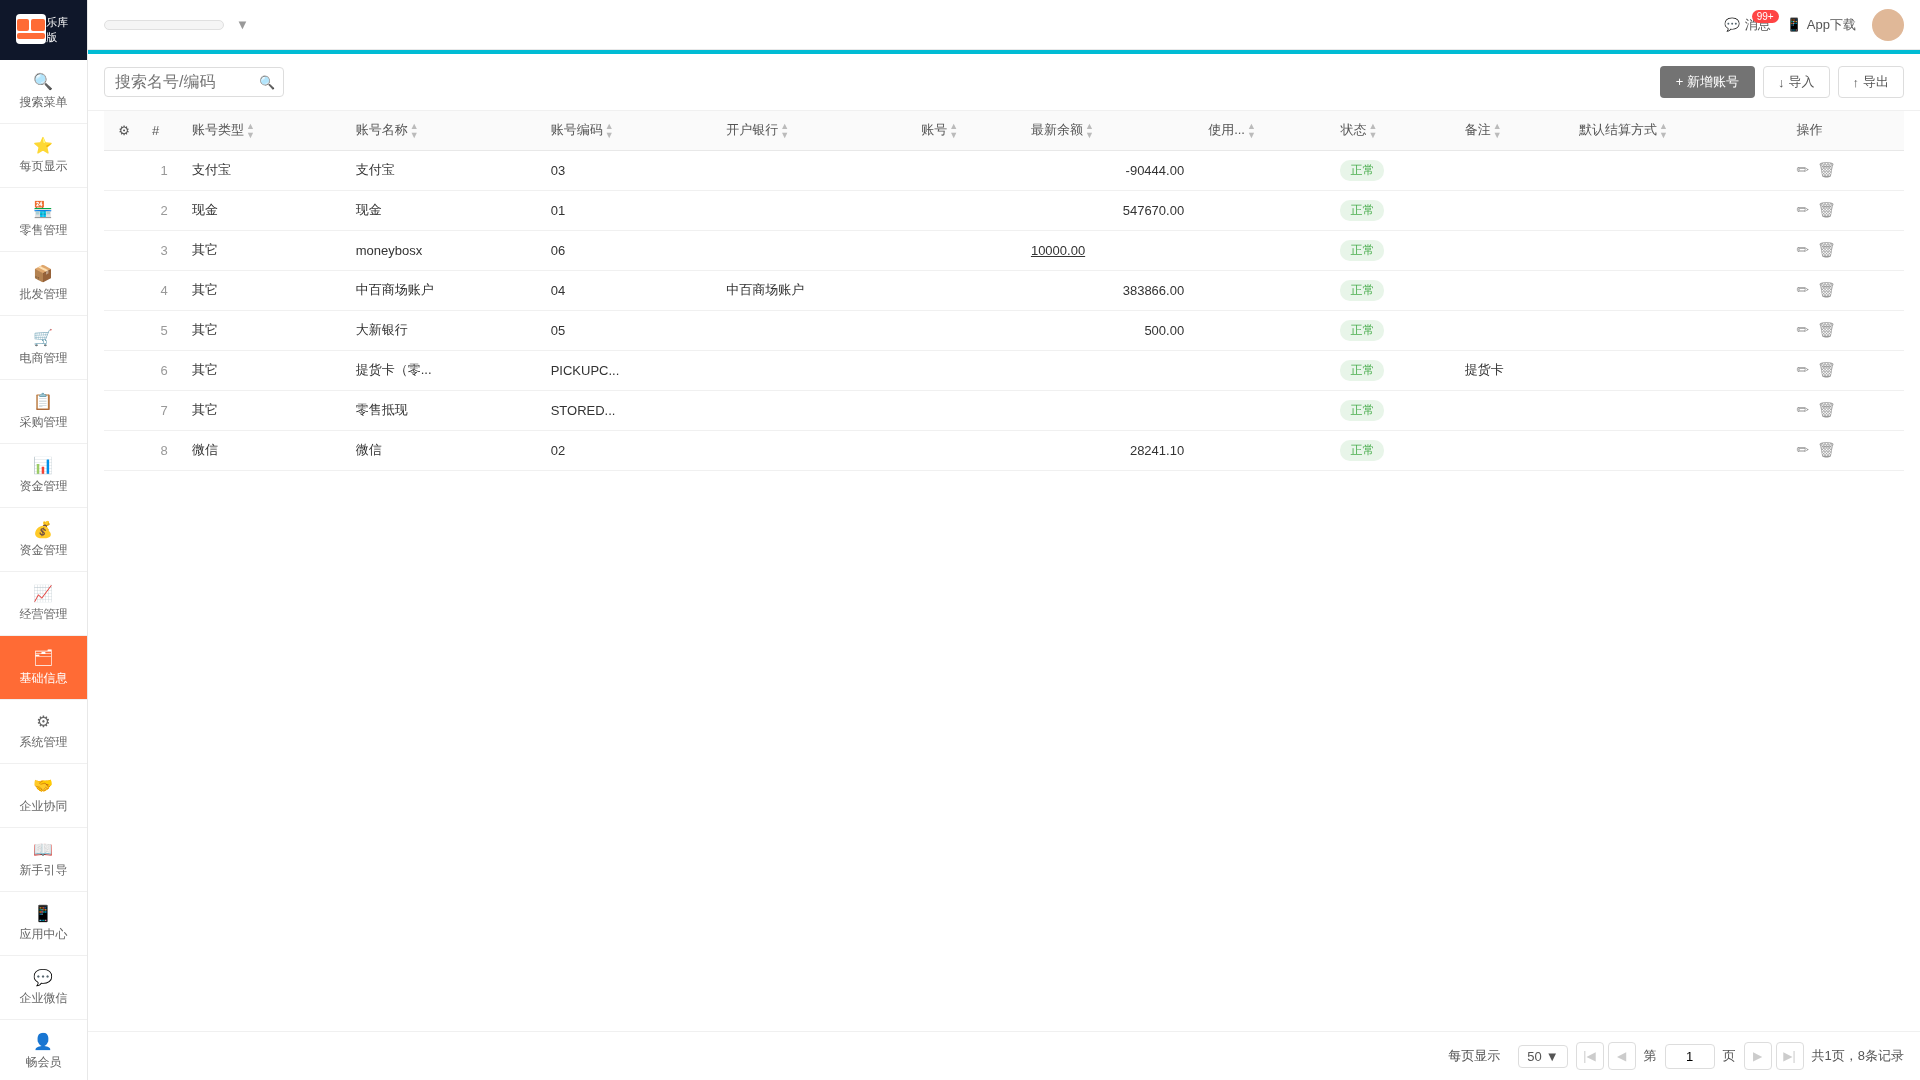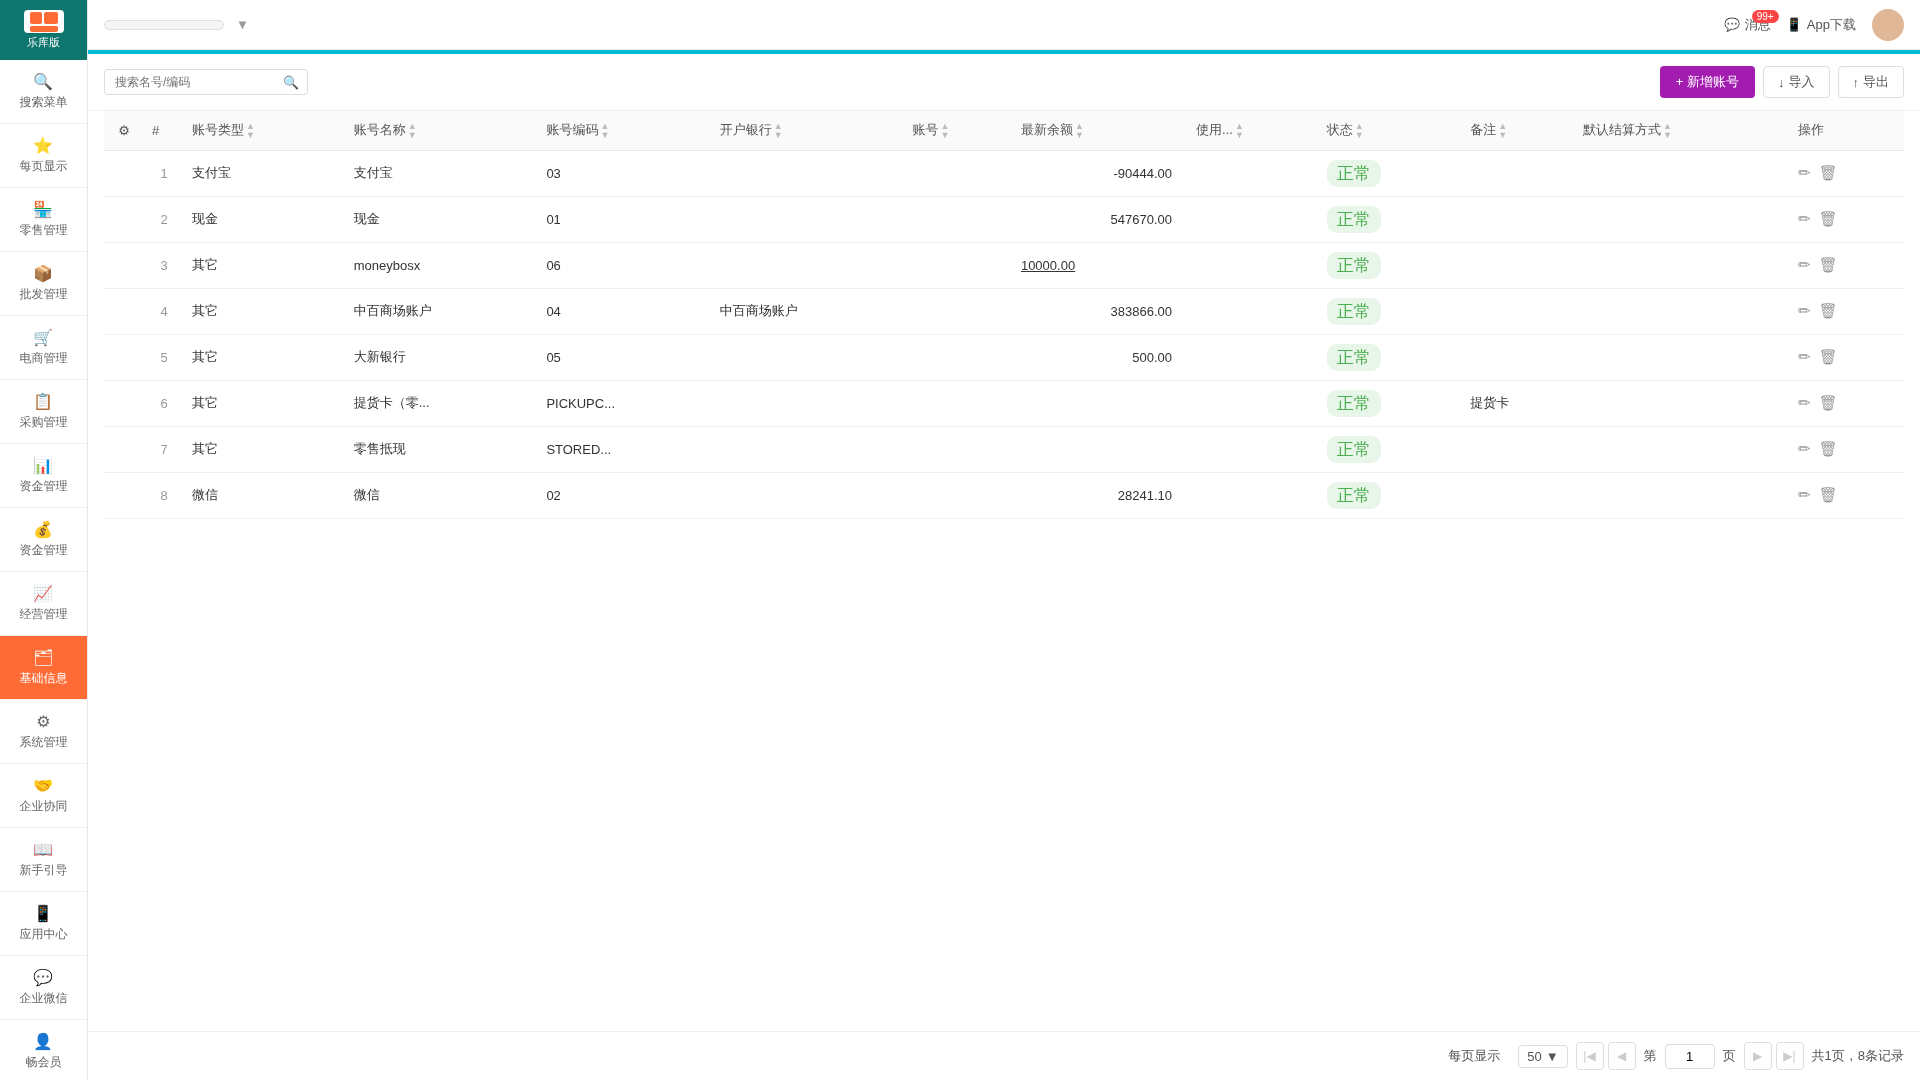--- a/index.html
+++ b/index.html
@@ -10,24 +10,24 @@
       width: 88px;
       background: #fff;
       display: flex;
       flex-direction: column;
       align-items: center;
       border-right: 1px solid #e8e8e8;
       flex-shrink: 0;
     }
     .sidebar-logo {
       width: 100%;
-      background: #0f766e;
+      background: #0f172a;
       padding: 10px 16px;
       display: flex;
-      flex-direction: column;
+      flex-direction: row;
       align-items: center;
       justify-content: center;
       min-height: 60px;
     }
     .logo-icon {
       width: 40px;
       height: 30px;
       background: #fff;
       border-radius: 4px;
       display: flex;
@@ -182,38 +182,38 @@
     }
     .search-input-wrap {
       position: relative;
       display: flex;
       align-items: center;
     }
     .search-input {
       border: 1px solid #ddd;
       border-radius: 4px;
       padding: 5px 30px 5px 10px;
-      font-size: 12px;
-      width: 204px;
+      font-size: 16px;
+      width: 180px;
       outline: none;
       color: #999;
     }
     .search-icon-btn {
       position: absolute;
       right: 8px;
       color: #999;
       cursor: pointer;
     }
     .toolbar-right {
       display: flex;
       align-items: center;
       gap: 8px;
     }
     .btn-primary {
-      background: #a21caf;
+      background: #737373;
       color: #fff;
       border: none;
       border-radius: 4px;
       padding: 7px 16px;
       font-size: 13px;
       cursor: pointer;
       display: flex;
       align-items: center;
       gap: 4px;
     }
@@ -269,21 +269,21 @@
     tbody td {
       padding: 9px 8px;
       color: #333;
       white-space: nowrap;
     }
     .row-num { color: #999; text-align: center; width: 40px; }
     .status-badge {
       display: inline-block;
       padding: 2px 10px;
       border-radius: 10px;
-      font-size: 17px;
+      font-size: 12px;
       background: #f0f0f0;
       color: #555;
     }
     .status-normal {
       background: #e8f5e9;
       color: #4caf50;
     }
     .action-icons {
       display: flex;
       align-items: center;

